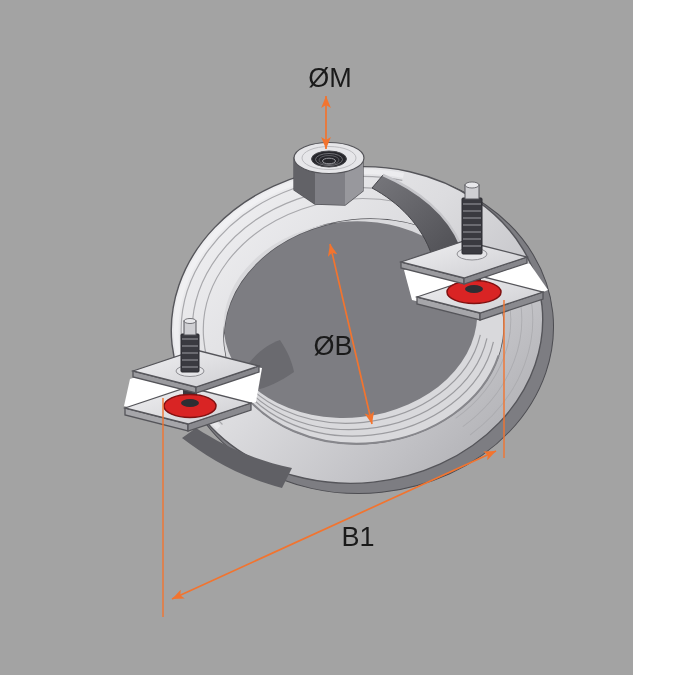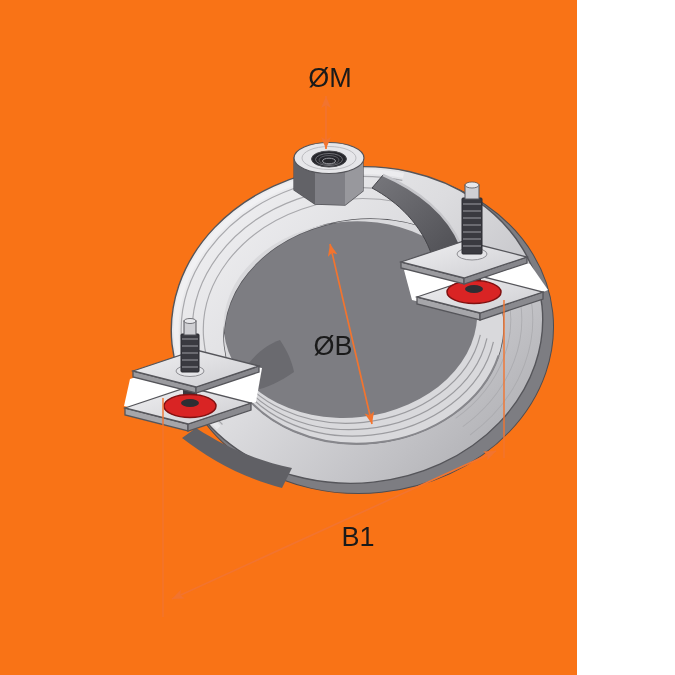--- a/index.html
+++ b/index.html
@@ -1,16 +1,16 @@
 <!DOCTYPE html>
 <html><head>
 <meta charset="utf-8">
 <style>
   html,body{margin:0;padding:0;background:#ffffff;}
-  .stage{width:577px;height:675px;position:relative;background:#f97316;overflow:hidden;}
+  .stage{width:633px;height:675px;position:relative;background:#a3a3a3;overflow:hidden;}
   text{font-family:"Liberation Sans","DejaVu Sans",sans-serif;font-size:27px;fill:#1a1a1a;}
   .dimline{fill:none;stroke-width:1.7;}
   .extline{fill:none;stroke-width:1.4;}
   .outl{stroke:#55555a;stroke-width:1.3;}
 </style>
 </head>
 <body>
 
 <div class="stage">
 <svg width="675" height="675" viewBox="0 0 675 675">

